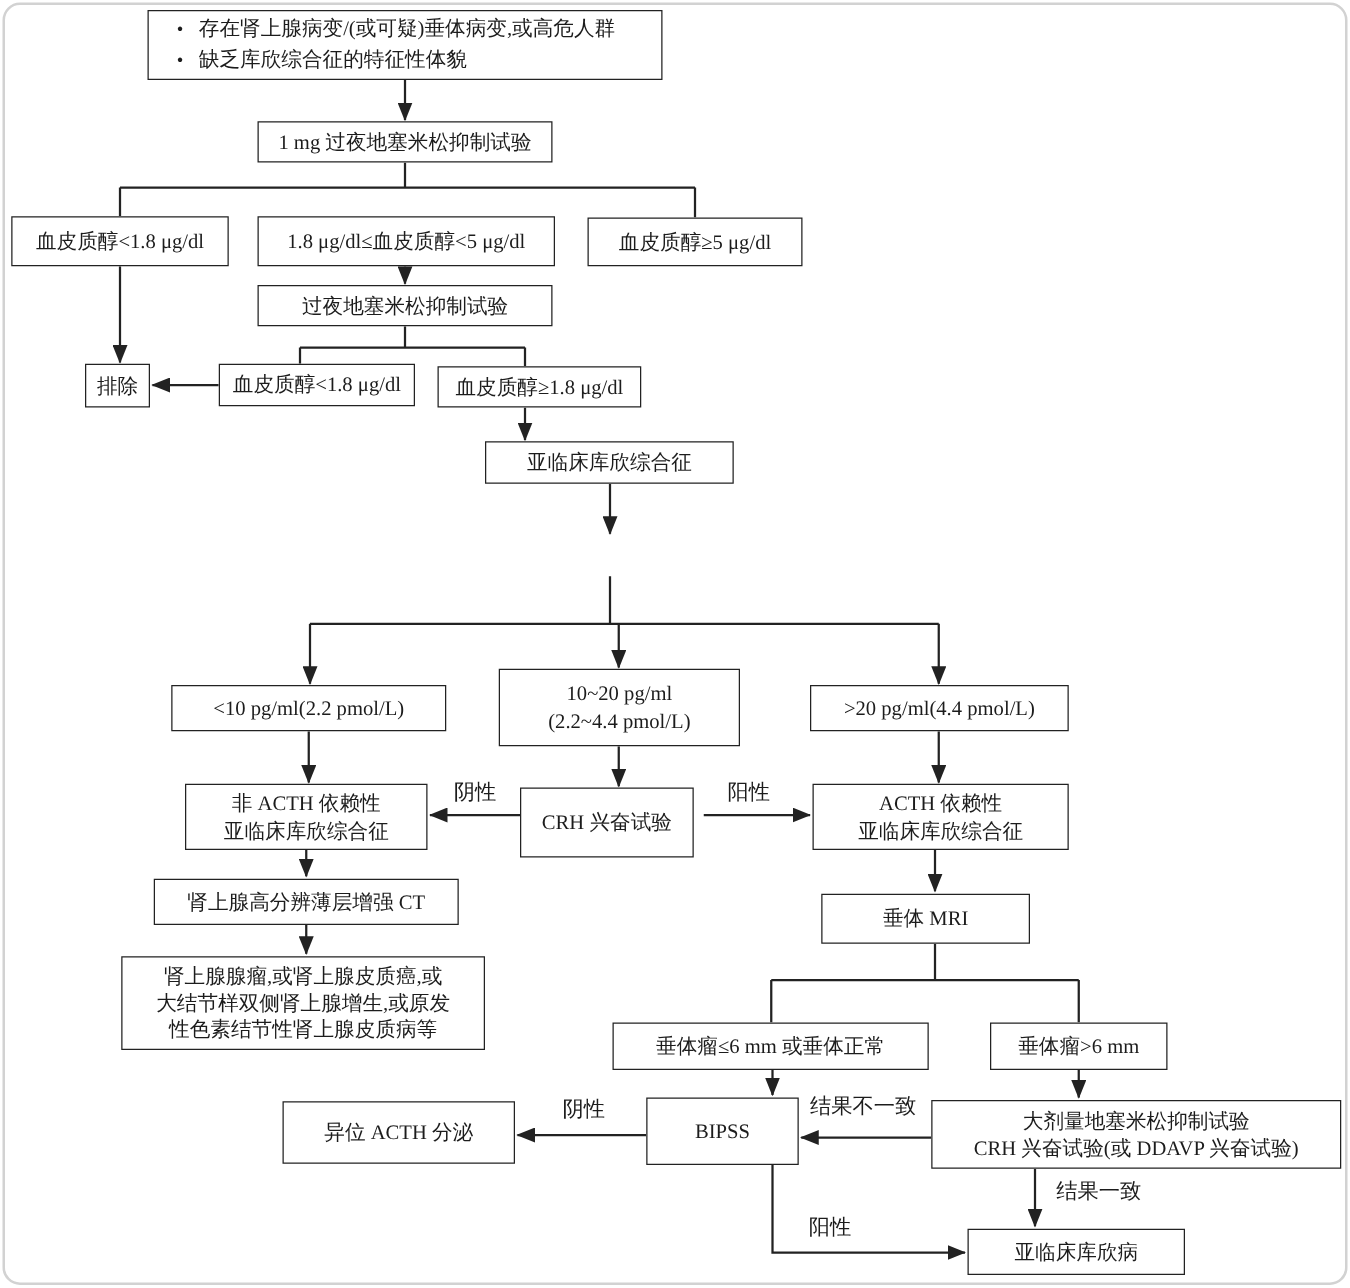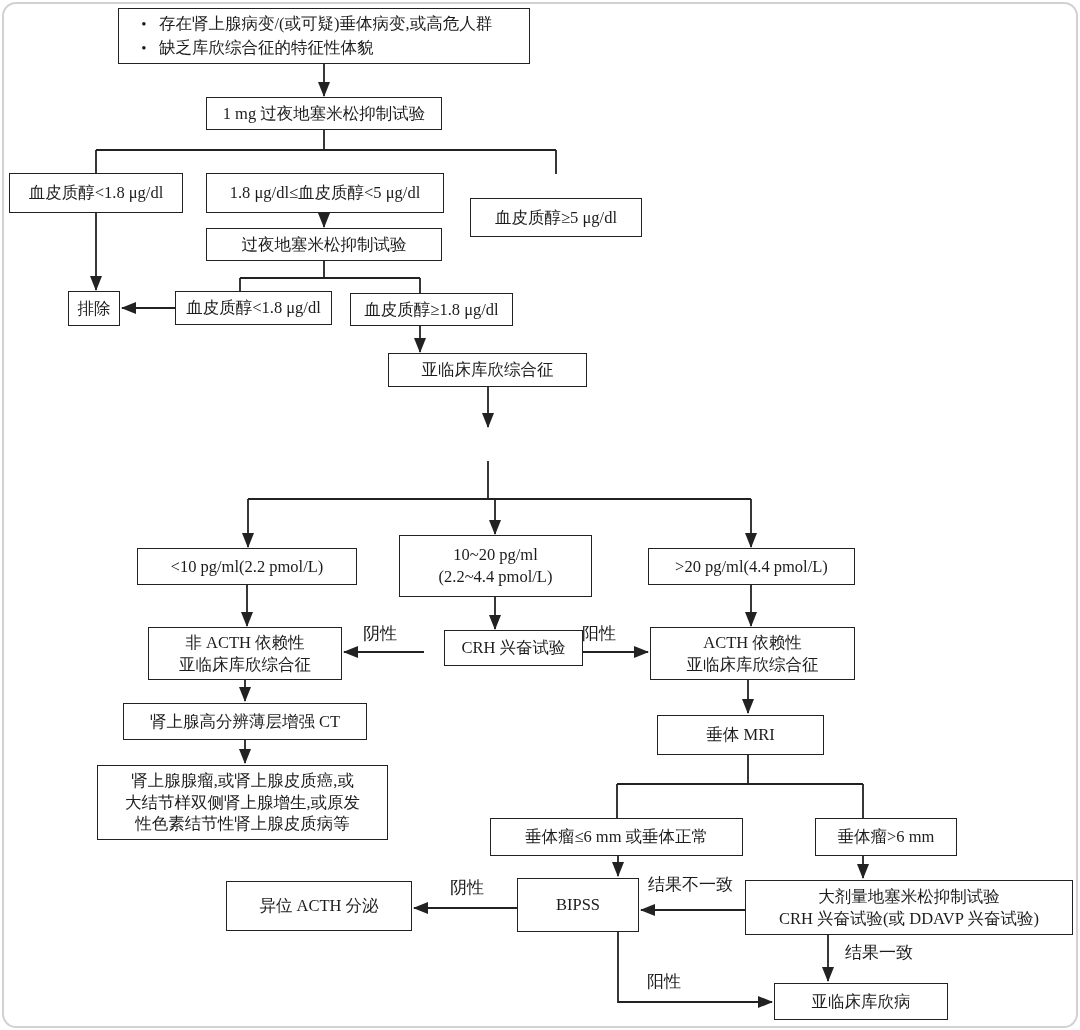--- a/index.html
+++ b/index.html
@@ -82,21 +82,21 @@
       </div>
     </div>
   </div>
 
   <div class="node" style="left:206px;top:97px;width:236px;height:33px;">1 mg 过夜地塞米松抑制试验</div>
 
   <div class="node" style="left:9px;top:173px;width:174px;height:40px;">血皮质醇&lt;1.8 μg/dl</div>
 
   <div class="node" style="left:206px;top:173px;width:238px;height:40px;">1.8 μg/dl≤血皮质醇&lt;5 μg/dl</div>
 
-  <div class="node" style="left:470px;top:174px;width:172px;height:39px;margin-top:24px;">血皮质醇≥5 μg/dl</div>
+  <div class="node" style="left:470px;top:174px;width:172px;height:39px;">血皮质醇≥5 μg/dl</div>
 
   <div class="node" style="left:206px;top:228px;width:236px;height:33px;">过夜地塞米松抑制试验</div>
 
   <div class="node" style="left:68px;top:291px;width:52px;height:35px;">排除</div>
 
   <div class="node" style="left:175px;top:291px;width:157px;height:34px;">血皮质醇&lt;1.8 μg/dl</div>
 
   <div class="node" style="left:350px;top:293px;width:163px;height:33px;">血皮质醇≥1.8 μg/dl</div>
 
   <div class="node" style="left:388px;top:353px;width:199px;height:34px;">亚临床库欣综合征</div>
@@ -105,36 +105,36 @@
   <div class="node" style="left:137px;top:548px;width:220px;height:37px;">&lt;10 pg/ml(2.2 pmol/L)</div>
 
   <div class="node" style="left:399px;top:535px;width:193px;height:62px;">10~20 pg/ml
 (2.2~4.4 pmol/L)</div>
 
   <div class="node" style="left:648px;top:548px;width:207px;height:37px;text-align:right;">&gt;20 pg/ml(4.4 pmol/L)</div>
 
   <div class="node" style="left:148px;top:627px;width:194px;height:53px;">非 ACTH 依赖性
 亚临床库欣综合征</div>
 
-  <div class="node" style="left:444px;top:630px;width:139px;height:36px;">CRH 兴奋试验</div>
+  <div class="node" style="left:416px;top:630px;width:139px;height:56px;">CRH 兴奋试验</div>
 
   <div class="node" style="left:650px;top:627px;width:205px;height:53px;">ACTH 依赖性
 亚临床库欣综合征</div>
 
   <div class="node" style="left:97px;top:765px;width:291px;height:75px;">肾上腺腺瘤,或肾上腺皮质癌,或
 大结节样双侧肾上腺增生,或原发
 性色素结节性肾上腺皮质病等</div>
 
   <div class="node" style="left:123px;top:703px;width:244px;height:37px;">肾上腺高分辨薄层增强 CT</div>
 
   <div class="node" style="left:657px;top:715px;width:167px;height:40px;">垂体 MRI</div>
 
   <div class="node" style="left:490px;top:818px;width:253px;height:38px;">垂体瘤≤6 mm 或垂体正常</div>
 
-  <div class="node" style="left:792px;top:818px;width:142px;height:38px;margin-left:23px;">垂体瘤&gt;6 mm</div>
+  <div class="node" style="left:792px;top:818px;width:142px;height:38px;">垂体瘤&gt;6 mm</div>
 
   <div class="node" style="left:226px;top:881px;width:186px;height:50px;">异位 ACTH 分泌</div>
 
   <div class="node" style="left:517px;top:878px;width:122px;height:54px;">BIPSS</div>
 
   <div class="node" style="left:745px;top:880px;width:328px;height:55px;">大剂量地塞米松抑制试验
 CRH 兴奋试验(或 DDAVP 兴奋试验)</div>
 
   <div class="node" style="left:774px;top:983px;width:174px;height:37px;">亚临床库欣病</div>
 

